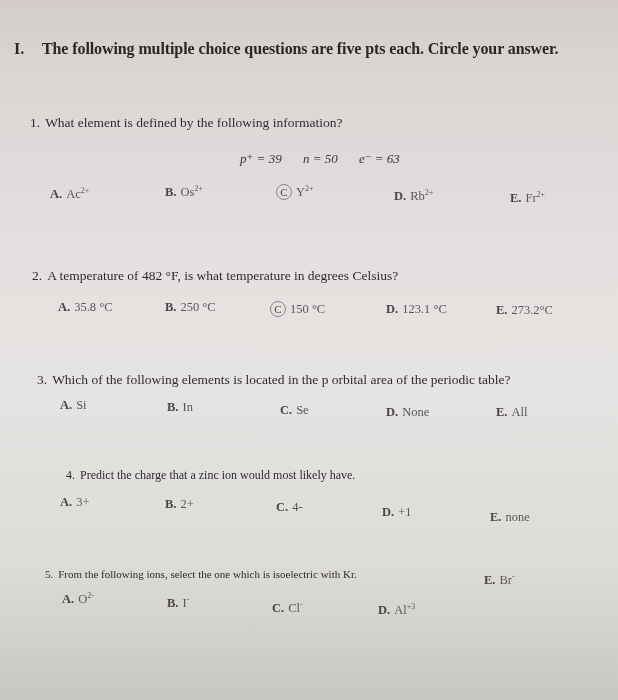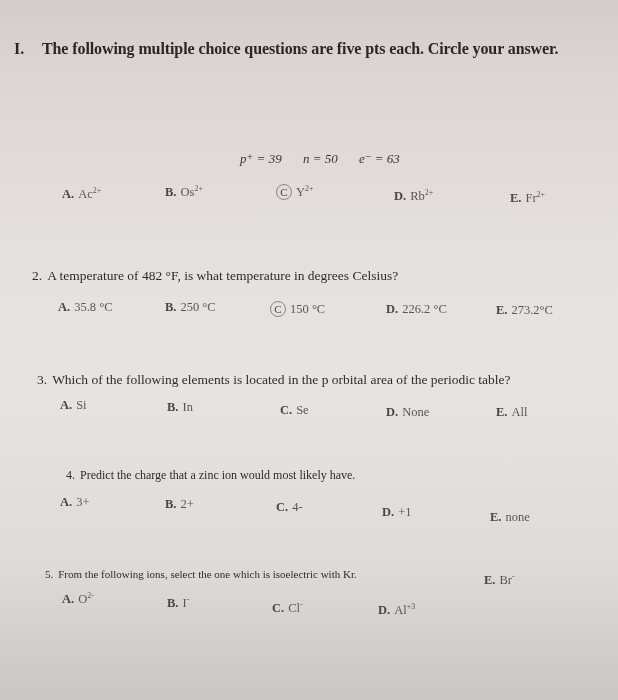--- a/index.html
+++ b/index.html
@@ -45,38 +45,41 @@
   </style>
 </head>
 <body>
 
 <div class="page">
 
   <div class="section-header">
     <span class="num">I.</span><span>The following multiple choice questions are five pts each.  Circle your answer.</span>
   </div>
 
+  <div class="question q1">
+    <span class="qnum">1.</span><span>What element is defined by the following information?</span>
+  </div>
   <div class="formula">
     <span>p⁺ = 39</span>
     <span>n = 50</span>
     <span>e⁻ = 63</span>
   </div>
-  <div class="choice" style="left:62px;top:186px"><span class="letter">A.</span><span>Ac</span><sup>2+</sup></div>
+  <div class="choice" style="left:50px;top:186px"><span class="letter">A.</span><span>Ac</span><sup>2+</sup></div>
   <div class="choice" style="left:165px;top:184px"><span class="letter">B.</span><span>Os</span><sup>2+</sup></div>
   <div class="choice circled" style="left:276px;top:184px"><span class="letter">C</span><span>Y</span><sup>2+</sup></div>
   <div class="choice" style="left:394px;top:188px"><span class="letter">D.</span><span>Rb</span><sup>2+</sup></div>
   <div class="choice" style="left:510px;top:190px"><span class="letter">E.</span><span>Fr</span><sup>2+</sup></div>
 
   <div class="question q2">
     <span class="qnum">2.</span><span>A temperature of 482 °F, is what temperature in degrees Celsius?</span>
   </div>
   <div class="choice" style="left:58px;top:300px"><span class="letter">A.</span><span>35.8 °C</span></div>
   <div class="choice" style="left:165px;top:300px"><span class="letter">B.</span><span>250 °C</span></div>
   <div class="choice circled" style="left:270px;top:301px"><span class="letter">C</span><span>150 °C</span></div>
-  <div class="choice" style="left:386px;top:302px"><span class="letter">D.</span><span>226.2 °C</span></div>
+  <div class="choice" style="left:386px;top:302px"><span class="letter">D.</span><span>123.1 °C</span></div>
   <div class="choice" style="left:496px;top:303px"><span class="letter">E.</span><span>273.2°C</span></div>
 
   <div class="question q3">
     <span class="qnum">3.</span><span>Which of the following elements is located in the p orbital area of the periodic table?</span>
   </div>
   <div class="choice" style="left:60px;top:398px"><span class="letter">A.</span><span>Si</span></div>
   <div class="choice" style="left:167px;top:400px"><span class="letter">B.</span><span>In</span></div>
   <div class="choice" style="left:280px;top:403px"><span class="letter">C.</span><span>Se</span></div>
   <div class="choice" style="left:386px;top:405px"><span class="letter">D.</span><span>None</span></div>
   <div class="choice" style="left:496px;top:405px"><span class="letter">E.</span><span>All</span></div>

